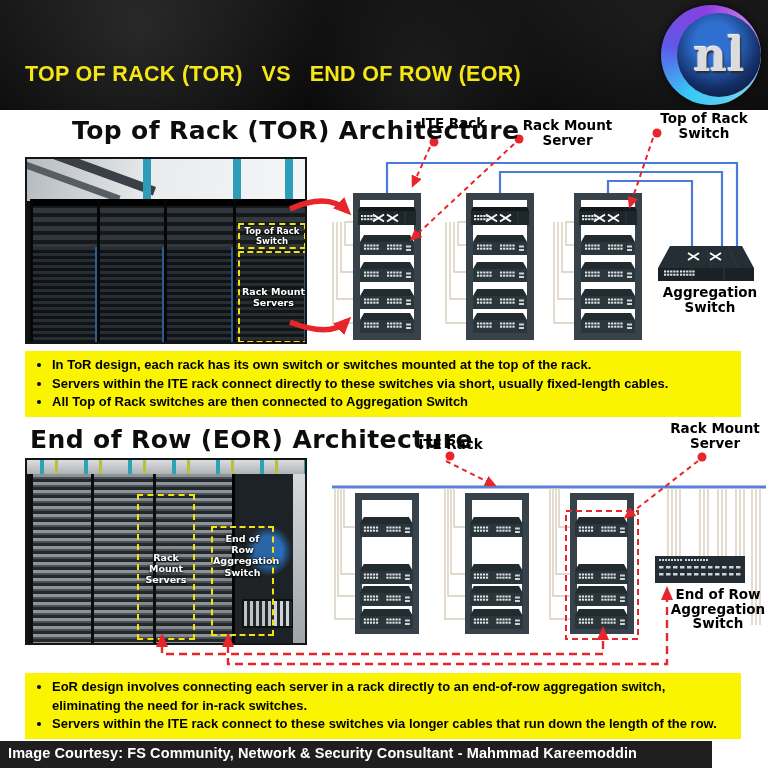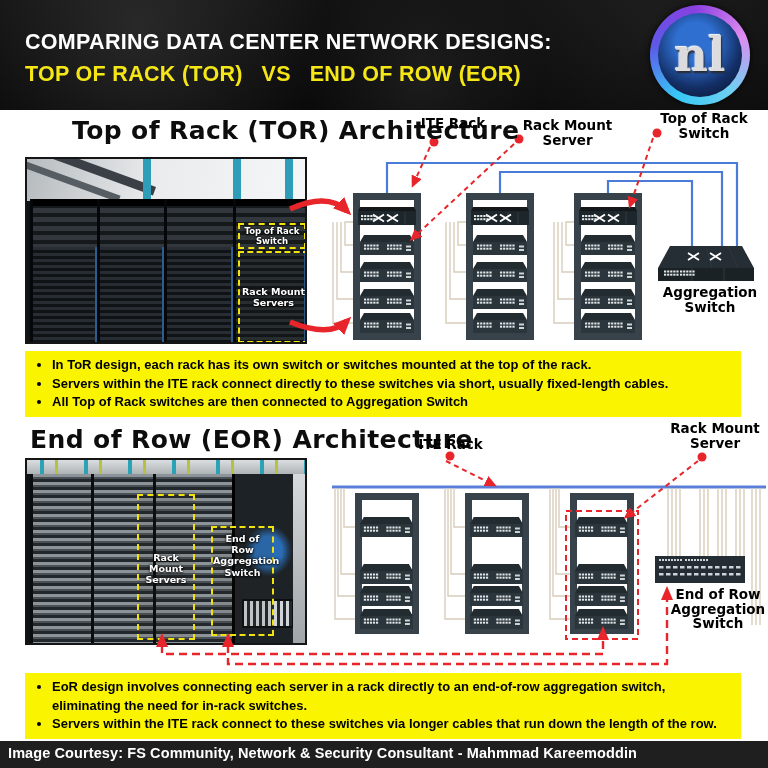--- a/index.html
+++ b/index.html
@@ -10,23 +10,23 @@
   .header{position:absolute;left:0;top:0;width:768px;height:110px;z-index:2;
     background:
       radial-gradient(circle at 18% 25%, rgba(70,70,70,.45), transparent 30%),
       radial-gradient(circle at 55% 75%, rgba(60,60,60,.35), transparent 28%),
       radial-gradient(circle at 85% 20%, rgba(55,55,55,.3), transparent 30%),
       linear-gradient(#121212,#090909);}
   .header-title{position:absolute;left:25px;top:30px;color:#fff;
     font:bold 21.5px "Liberation Sans",sans-serif;letter-spacing:.3px;white-space:pre;}
   .header-sub{position:absolute;left:25px;top:62px;color:#f5e616;
     font:bold 21.5px "Liberation Sans",sans-serif;letter-spacing:.3px;white-space:pre;}
-  .logo{position:absolute;right:18px;top:5px;width:100px;height:100px;border-radius:50%;
+  .logo{position:absolute;right:7px;top:5px;width:100px;height:100px;border-radius:50%;
     background:conic-gradient(from 210deg,#37c8f5,#5e58e8,#8a3fe0,#e08bf0,#6fd0f2,#37c8f5);
-    display:flex;align-items:center;justify-content:center;box-shadow:0 0 6px rgba(0,0,0,.8);}
+    display:flex;align-items:center;justify-content:flex-end;box-shadow:0 0 6px rgba(0,0,0,.8);}
   .logo-inner{width:84px;height:84px;border-radius:50%;
     background:radial-gradient(circle at 45% 35%, #2f6fd0 0 28%, #143068 62%, #060c1e 100%);
     display:flex;align-items:center;justify-content:center;
     font:bold 46px "DejaVu Serif",serif;color:#dcdcde;
     text-shadow:1px 2px 2px #2a2a2a,-1px -1px 1px #ffffff;}
 
   
   .sec-h{position:absolute;font:800 25px "DejaVu Sans",sans-serif;color:#0d0d0d;
     letter-spacing:.4px;z-index:10;}
   .dlabel{position:absolute;font:bold 13.5px "DejaVu Sans",sans-serif;color:#000000;
@@ -77,31 +77,30 @@
 
   
   .notes{position:absolute;left:25px;width:716px;background:#faf400;z-index:4;
     padding:5px 10px 5px 8px;box-sizing:border-box;}
   .notes ul{margin:0;padding-left:19px;}
   .notes li{font:bold 13px "Liberation Sans",sans-serif;color:#000;line-height:1.44;}
   .tor-notes{top:351px;min-height:59px;}
   .eor-notes{top:673px;min-height:62px;}
 
   
-  .footer{position:absolute;left:0;top:741px;width:768px;height:27px;background:#1f1f1f;z-index:6;}
+  .footer{position:absolute;left:0;top:741px;width:712px;height:27px;background:#1f1f1f;z-index:6;}
   .footer-text{position:absolute;left:8px;top:4px;color:#fff;
     font:bold 14.5px "Liberation Sans",sans-serif;letter-spacing:.1px;}
 </style>
 </head>
 <body>
 
 <div class="page">
 
   <div class="header">
-    <div class="header-title">COMPARING DATA CENTER NETWORK DESIGNS:</div>
     <div class="header-sub">TOP OF RACK (TOR)   VS   END OF ROW (EOR)</div>
     <div class="logo">
       <div class="logo-inner">nl</div>
     </div>
   </div>
 
   <div class="sec-h" style="left:30px;top:116px;margin-left:42px;">Top of Rack (TOR) Architecture</div>
 
   <div class="dlabel" style="left:403px;top:116px;width:100px;">ITE Rack</div>
   <div class="dlabel" style="left:505px;top:118px;width:125px;">Rack Mount

